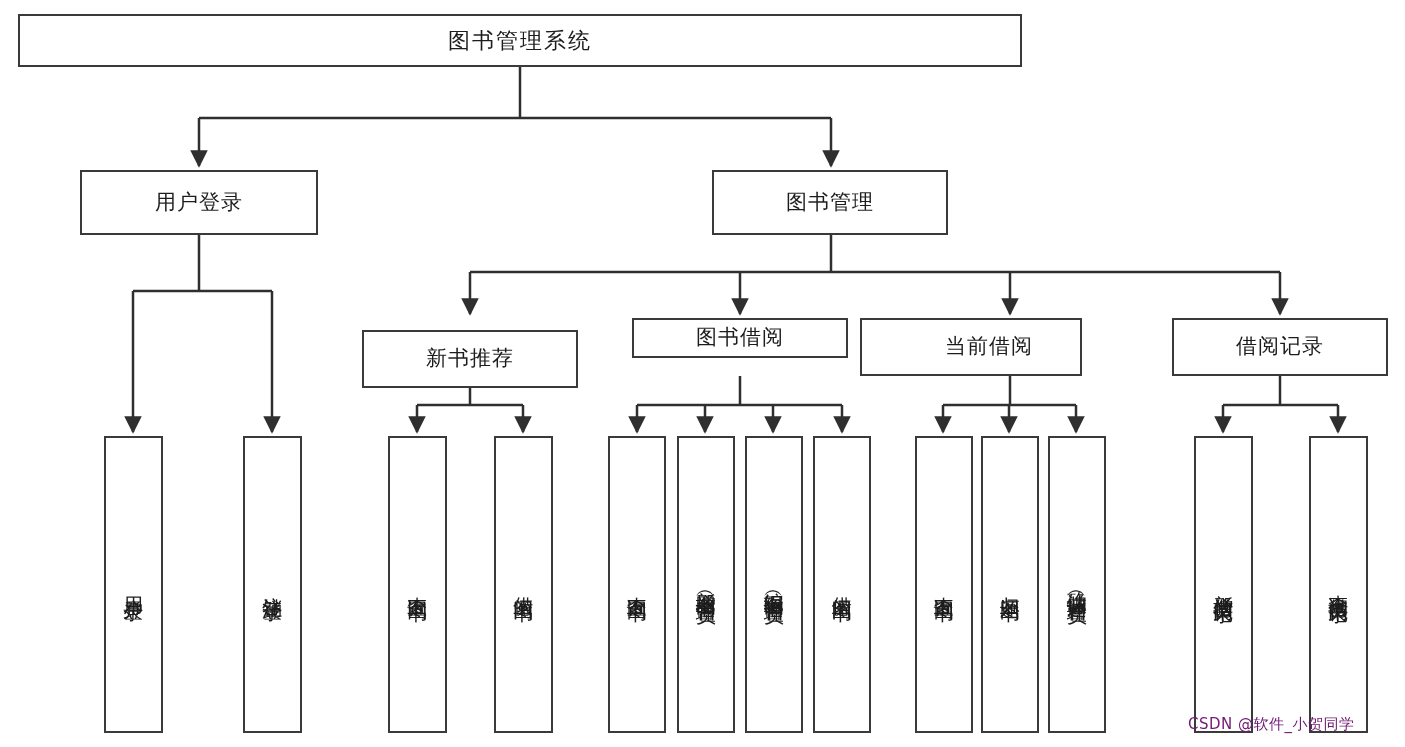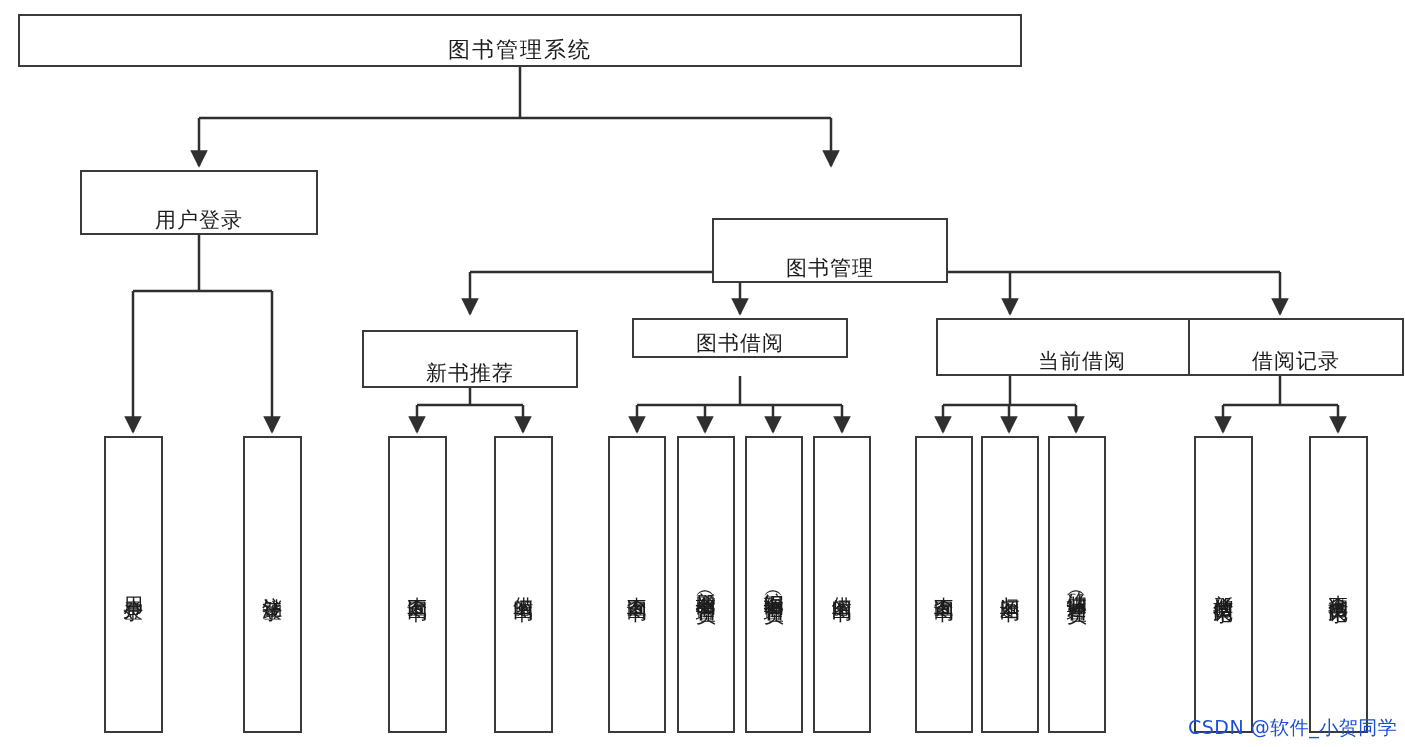--- a/index.html
+++ b/index.html
@@ -22,21 +22,21 @@
     width: 1405px;
     height: 747px;
     pointer-events: none;
   }
   .node {
     position: absolute;
     box-sizing: border-box;
     border: 2px solid #3a3a3a;
     background: #ffffff;
     display: flex;
-    align-items: flex-end;
+    align-items: center;
     justify-content: center;
     color: #1c1c1c;
   }
   .node.horiz {
     font-size: 21px;
     line-height: 1.2;
     letter-spacing: 1px;
   }
   .node.root {
     font-size: 22px;
@@ -55,22 +55,22 @@
     -webkit-writing-mode: vertical-rl;
     display: block;
     white-space: nowrap;
     line-height: 1.12;
     letter-spacing: 2px;
   }
   #watermark {
     position: absolute;
     left: 1188px;
     top: 715px;
-    font-size: 19px;
-    color: #1d4ed8;
+    font-size: 15px;
+    color: #701a75;
     letter-spacing: 0.5px;
     white-space: nowrap;
     font-family: "DejaVu Sans", "Liberation Sans", sans-serif;
   }
 </style>
 </head>
 <body>
 
 <div id="canvas">
 
@@ -125,37 +125,37 @@
   </svg>
 
   <div class="node root" style="left:18px; top:14px; width:1004px; height:53px;">
     <span>图书管理系统</span>
   </div>
 
   <div class="node horiz" style="left:80px; top:170px; width:238px; height:65px;">
     <span>用户登录</span>
   </div>
 
-  <div class="node horiz" style="left:712px; top:170px; width:236px; height:65px;margin-top:48px;">
+  <div class="node horiz" style="left:712px; top:170px; width:236px; height:65px;">
     <span>图书管理</span>
   </div>
 
   <div class="node horiz" style="left:362px; top:318px; width:216px; height:58px;margin-top:12px;">
     <span>新书推荐</span>
   </div>
 
   <div class="node horiz" style="left:632px; top:318px; width:216px; height:40px;">
     <span>图书借阅</span>
   </div>
 
-  <div class="node horiz" style="left:936px; top:318px; width:256px; height:58px;padding-left:36px;">
+  <div class="node horiz" style="left:860px; top:318px; width:222px; height:58px;padding-left:36px;">
     <span>当前借阅</span>
   </div>
 
-  <div class="node horiz" style="left:1172px; top:318px; width:216px; height:58px;margin-left:16px;">
+  <div class="node horiz" style="left:1172px; top:318px; width:216px; height:58px;">
     <span>借阅记录</span>
   </div>
 
   <div class="node leaf" style="left:104px; top:436px; width:59px; height:297px;">
     <span class="vtext">用户登录</span>
   </div>
   <div class="node leaf" style="left:243px; top:436px; width:59px; height:297px;">
     <span class="vtext">注销登录</span>
   </div>
 

